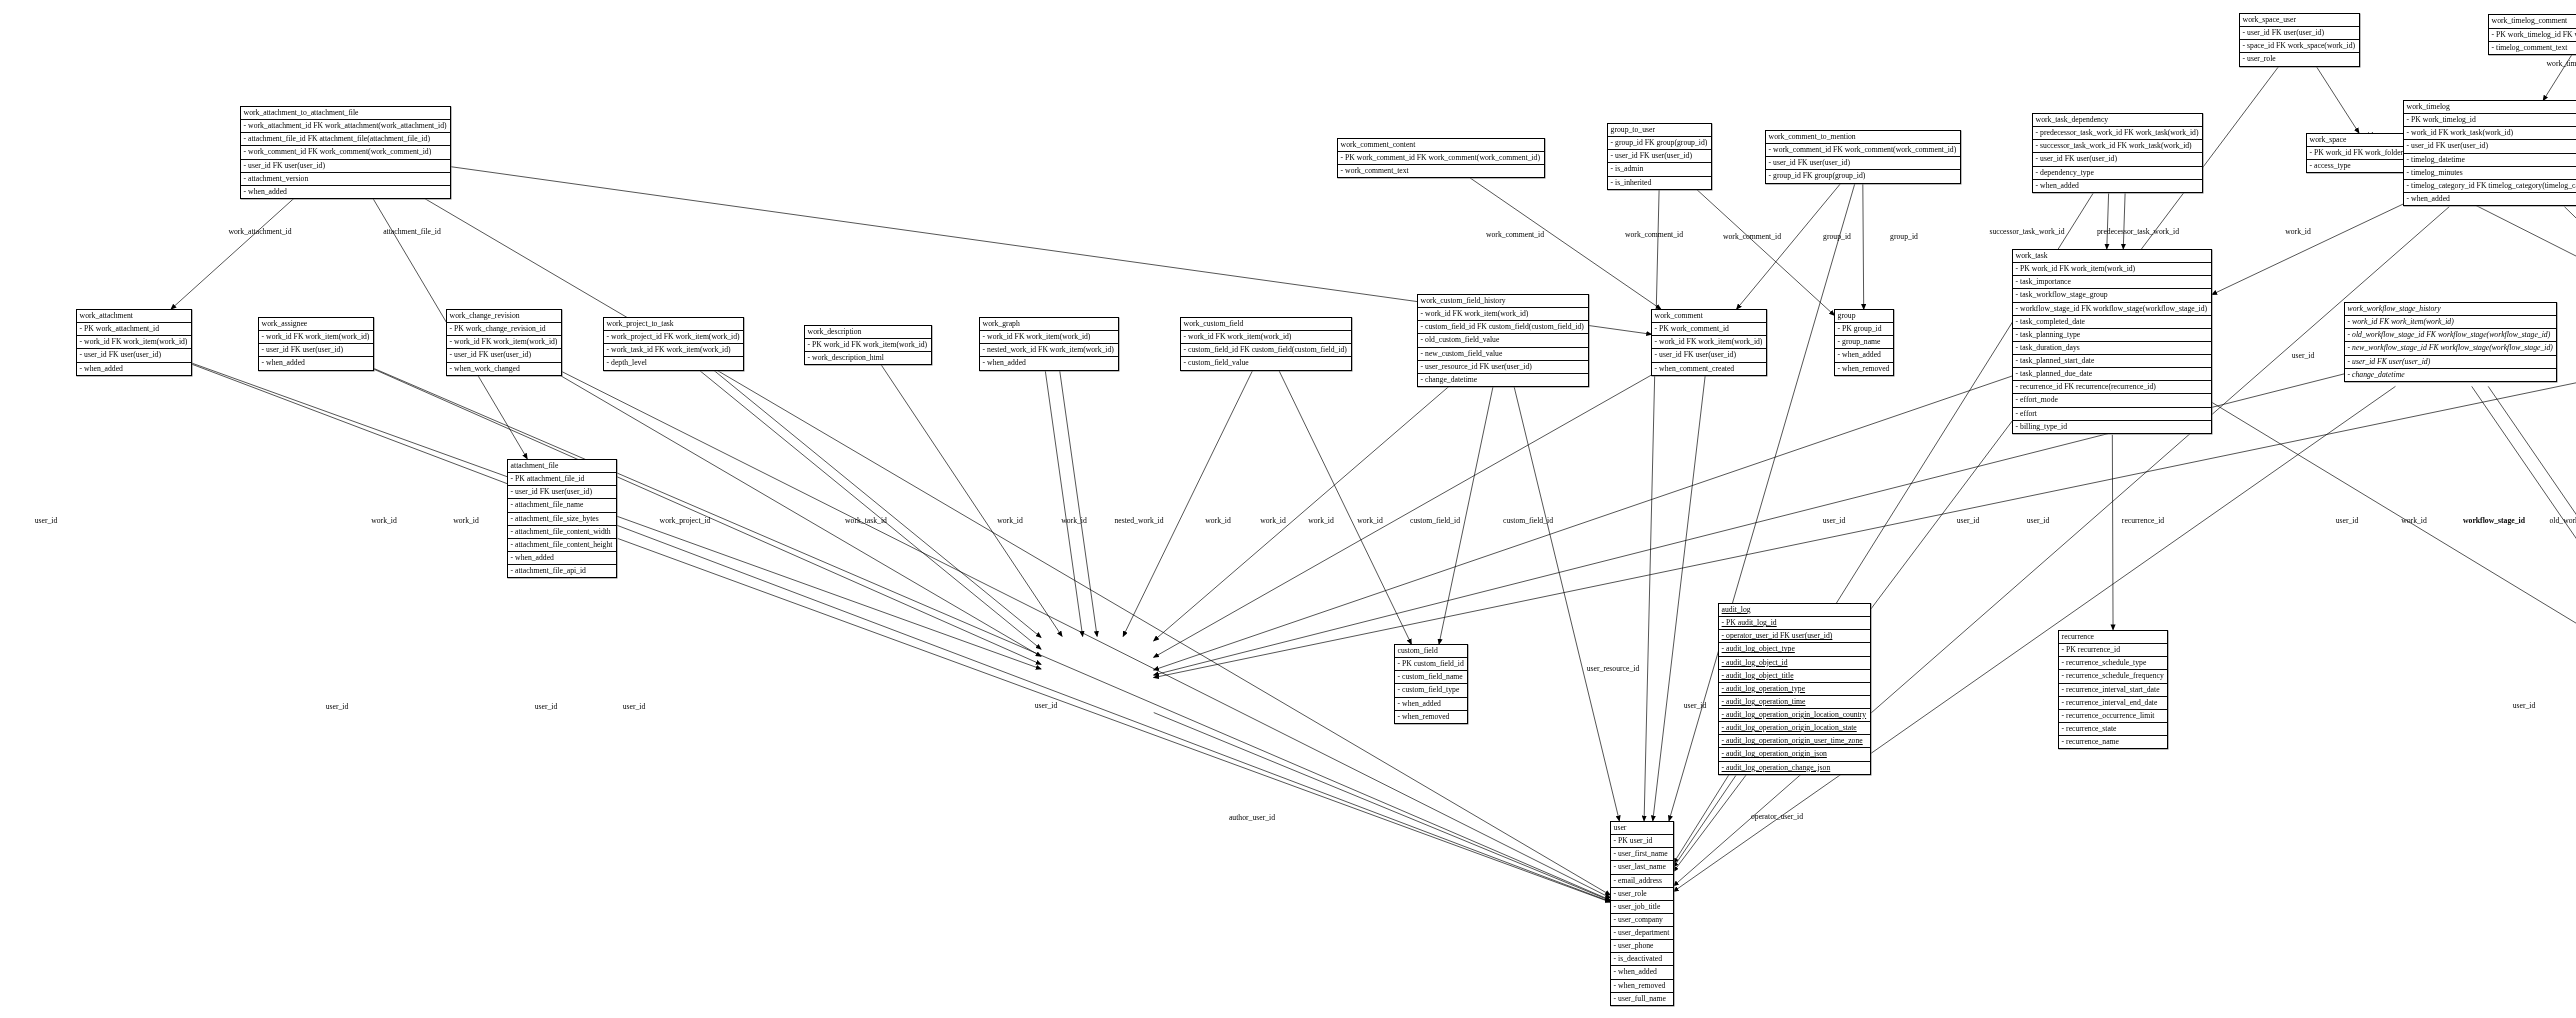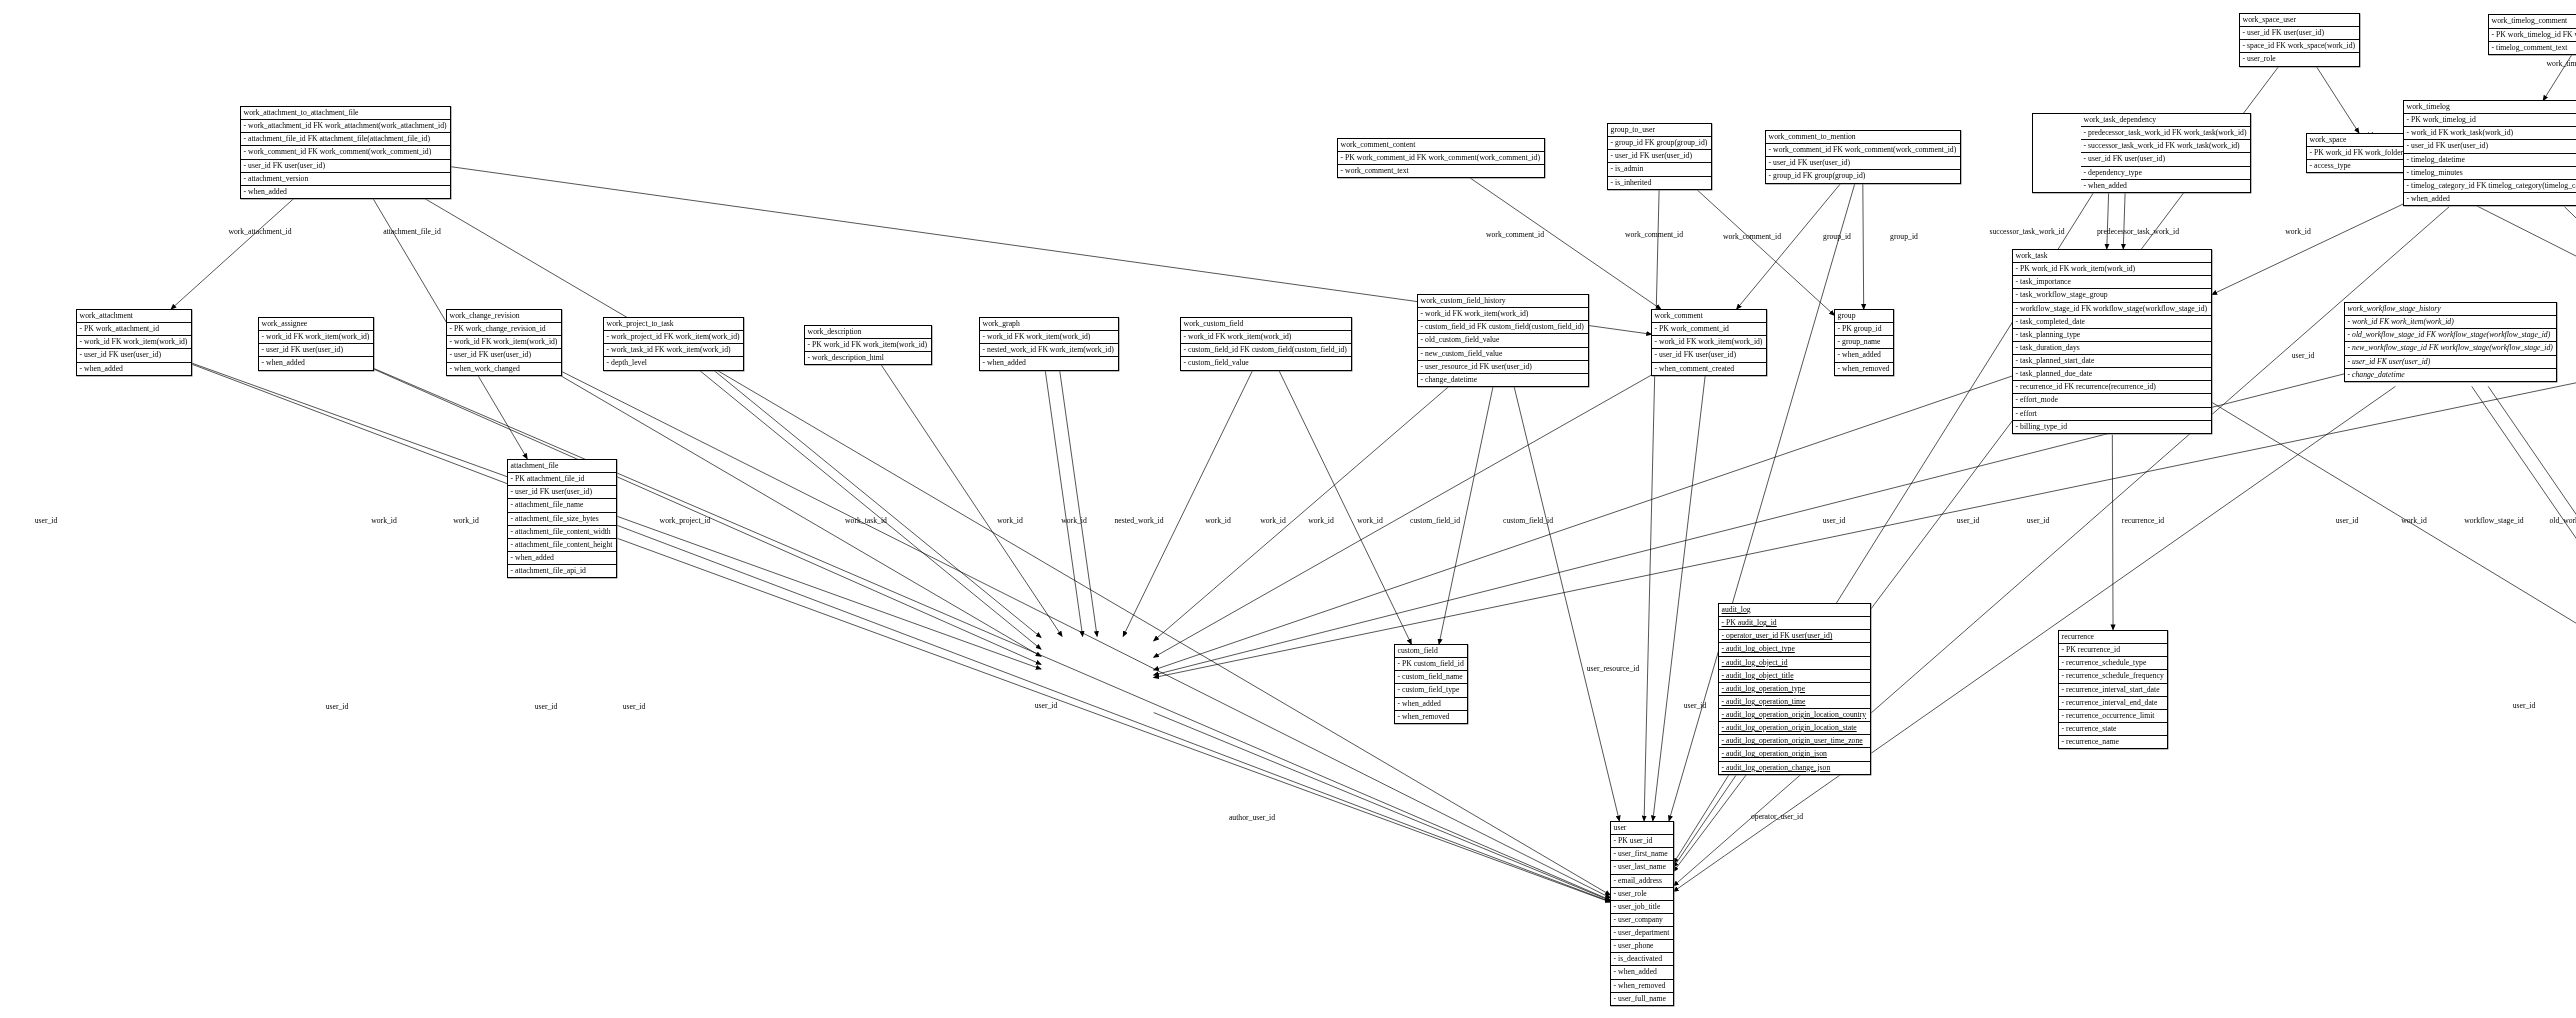--- a/index.html
+++ b/index.html
@@ -173,21 +173,21 @@
       <div class="trow">- user_id FK user(user_id)</div>
       <div class="trow">- is_admin</div>
       <div class="trow">- is_inherited</div>
     </div>
     <div class="tbl" style="left: 1765px; top: 130px;">
       <div class="tname">work_comment_to_mention</div>
       <div class="trow">- work_comment_id FK work_comment(work_comment_id)</div>
       <div class="trow">- user_id FK user(user_id)</div>
       <div class="trow">- group_id FK group(group_id)</div>
     </div>
-    <div class="tbl" style="left: 2032px; top: 113px; padding-left: 48px;">
+    <div class="tbl" style="left: 2032px; top: 113px;">
       <div class="tname">work_task_dependency</div>
       <div class="trow">- predecessor_task_work_id FK work_task(work_id)</div>
       <div class="trow">- successor_task_work_id FK work_task(work_id)</div>
       <div class="trow">- user_id FK user(user_id)</div>
       <div class="trow">- dependency_type</div>
       <div class="trow">- when_added</div>
     </div>
     <div class="tbl" style="left: 2012px; top: 249px;">
       <div class="tname">work_task</div>
       <div class="trow">- PK work_id FK work_item(work_id)</div>
@@ -326,21 +326,21 @@
     <span class="elabel" style="left: 1321px; top: 520px;">work_id</span>
     <span class="elabel" style="left: 1370px; top: 520px;">work_id</span>
     <span class="elabel" style="left: 1435px; top: 520px;">custom_field_id</span>
     <span class="elabel" style="left: 1528px; top: 520px;">custom_field_id</span>
     <span class="elabel" style="left: 1834px; top: 520px;">user_id</span>
     <span class="elabel" style="left: 1968px; top: 520px;">user_id</span>
     <span class="elabel" style="left: 2038px; top: 520px;">user_id</span>
     <span class="elabel" style="left: 2143px; top: 520px;">recurrence_id</span>
     <span class="elabel" style="left: 2347px; top: 520px;">user_id</span>
     <span class="elabel" style="left: 2414px; top: 520px;">work_id</span>
-    <span class="elabel" style="left: 2494px; top: 520px;">workflow_stage_id</span>
+    <span class="elabel" style="left: 2494px; top: 520px; font-weight: bold;">workflow_stage_id</span>
     <span class="elabel" style="left: 2586px; top: 520px;">old_workflow_stage_id</span>
     <span class="elabel" style="left: 337px; top: 706px;">user_id</span>
     <span class="elabel" style="left: 546px; top: 706px;">user_id</span>
     <span class="elabel" style="left: 634px; top: 706px;">user_id</span>
     <span class="elabel" style="left: 1046px; top: 705px;">user_id</span>
     <span class="elabel" style="left: 1252px; top: 817px;">author_user_id</span>
     <span class="elabel" style="left: 1613px; top: 668px;">user_resource_id</span>
     <span class="elabel" style="left: 1695px; top: 705px;">user_id</span>
     <span class="elabel" style="left: 1777px; top: 816px;">operator_user_id</span>
     <span class="elabel" style="left: 2524px; top: 705px;">user_id</span>

